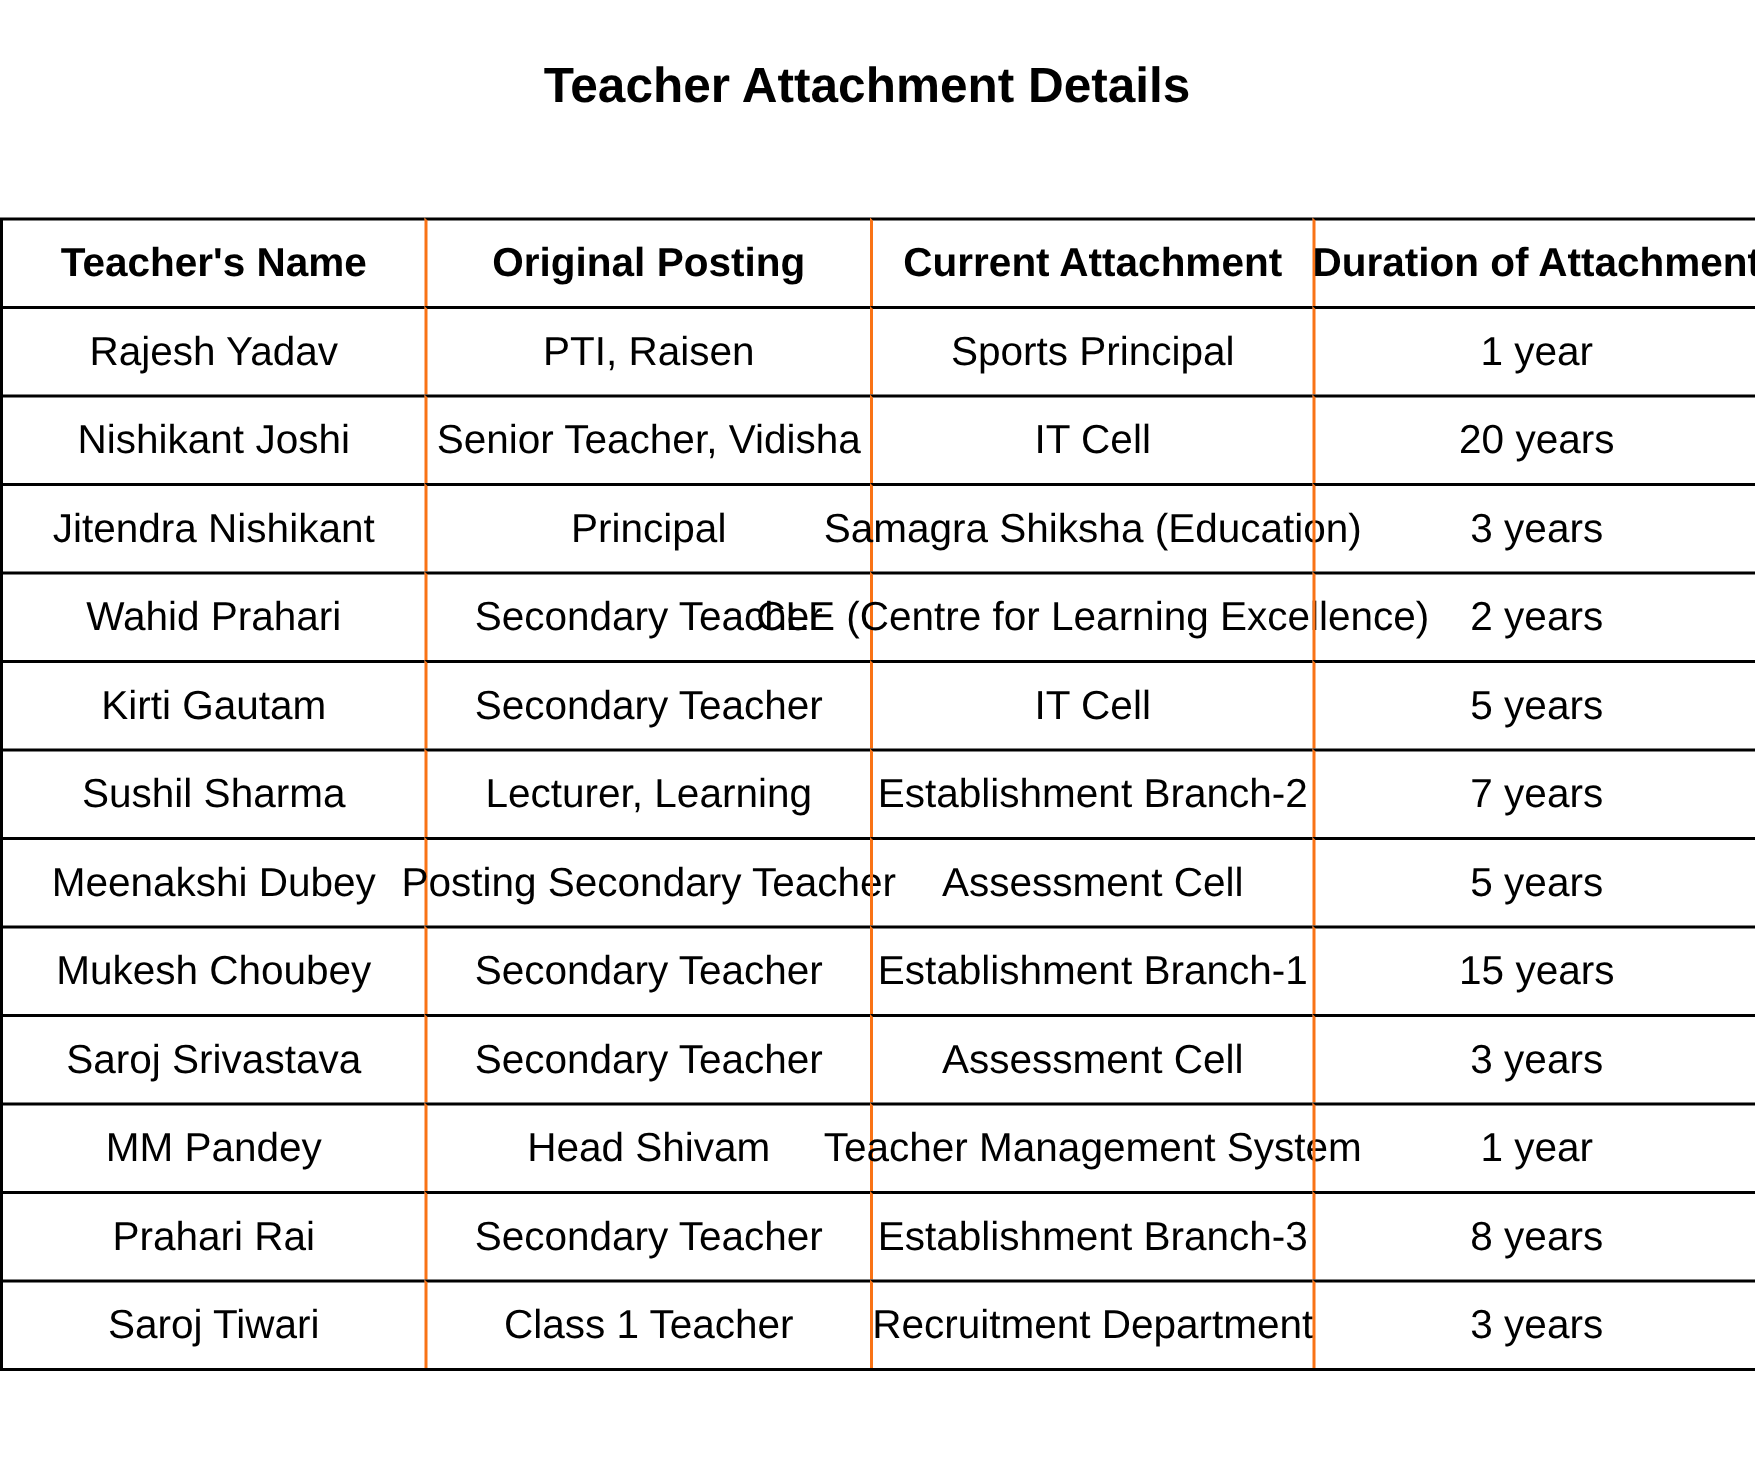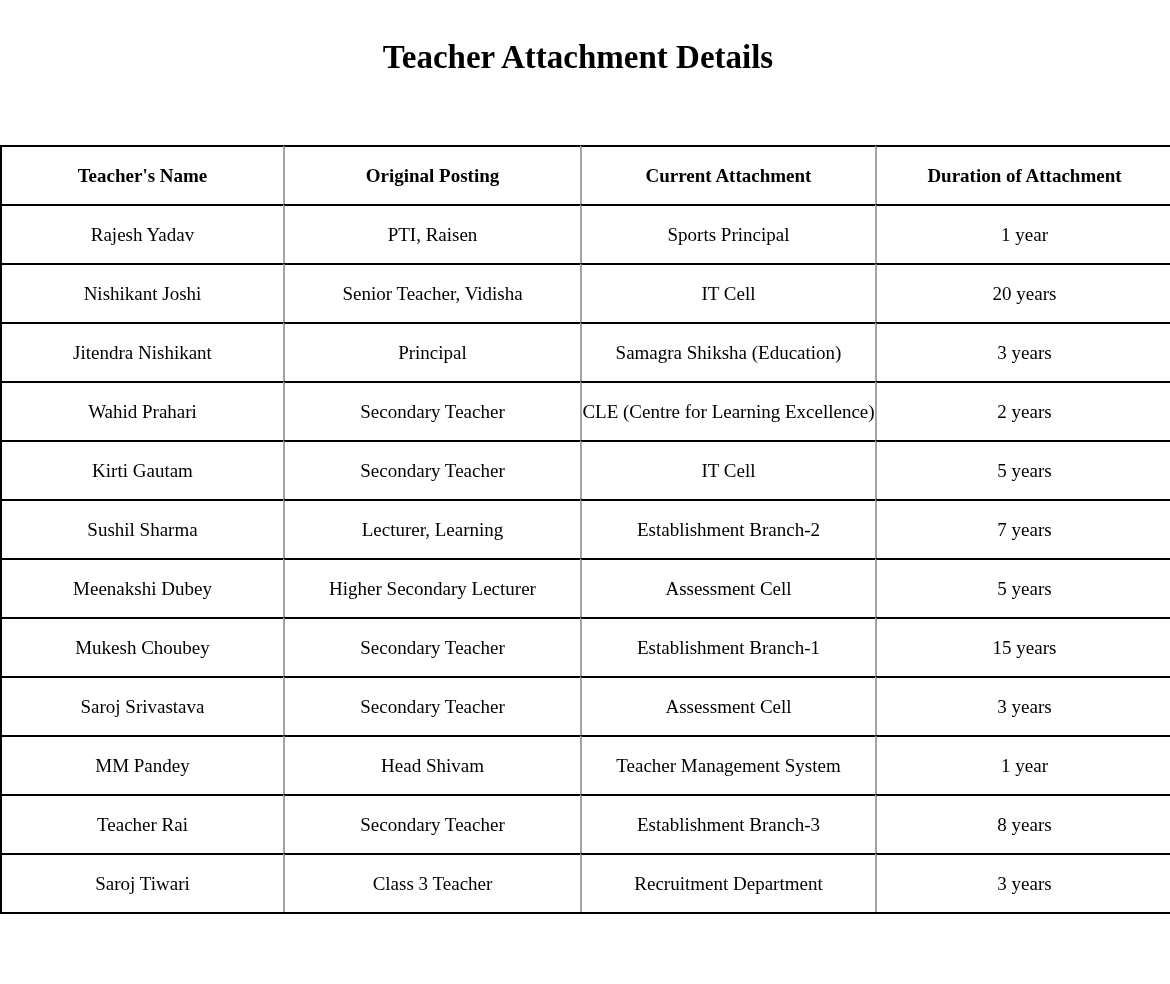--- a/index.html
+++ b/index.html
@@ -6,21 +6,20 @@
   html, body {
     width: 1170px; height: 984px;
     background: #ffffff; color: #000000;
     font-family: "Liberation Sans", sans-serif;
   }
   .stage {
     position: relative;
     width: 1170px; height: 984px;
     background: #ffffff;
     overflow: hidden;
-    font-family: Liberation Serif, serif;
   }
   .title {
     position: absolute;
     top: 37px; left: 0;
     width: 1156px;
     text-align: center;
     font-size: 33px;
     font-weight: bold;
     line-height: 40px;
     white-space: nowrap;
@@ -34,24 +33,24 @@
     grid-auto-rows: 59px;
     border-left: 2px solid #000;
     border-bottom: 2px solid #000;
   }
   .row { display: contents; }
   .cell {
     border-top: 2px solid #000;
     display: flex;
     align-items: center;
     justify-content: center;
-    font-size: 19px;
+    font-size: 27px;
     overflow: visible;
   }
-  .row > .cell + .cell { border-left: 2px solid #a3a3a3; }
+  .row > .cell + .cell { border-left: 2px solid #f97316; }
   .cell > span { flex: 0 0 auto; white-space: nowrap; }
   .cell.head { font-weight: bold; }
 </style>
 </head>
 <body>
 
 <div class="stage">
 
   <div class="title">Teacher Attachment Details</div>
 
@@ -160,21 +159,21 @@
       <div class="cell">
           <span>7 years</span>
         </div>
     </div>
 
     <div class="row">
       <div class="cell">
           <span>Meenakshi Dubey</span>
         </div>
       <div class="cell">
-          <span>Higher Secondary Lecturer</span>
+          <span>Posting Secondary Teacher</span>
         </div>
       <div class="cell">
           <span>Assessment Cell</span>
         </div>
       <div class="cell">
           <span>5 years</span>
         </div>
     </div>
 
     <div class="row">
@@ -217,39 +216,39 @@
       <div class="cell">
           <span>Teacher Management System</span>
         </div>
       <div class="cell">
           <span>1 year</span>
         </div>
     </div>
 
     <div class="row">
       <div class="cell">
-          <span>Teacher Rai</span>
+          <span>Prahari Rai</span>
         </div>
       <div class="cell">
           <span>Secondary Teacher</span>
         </div>
       <div class="cell">
           <span>Establishment Branch-3</span>
         </div>
       <div class="cell">
           <span>8 years</span>
         </div>
     </div>
 
     <div class="row">
       <div class="cell">
           <span>Saroj Tiwari</span>
         </div>
       <div class="cell">
-          <span>Class 3 Teacher</span>
+          <span>Class 1 Teacher</span>
         </div>
       <div class="cell">
           <span>Recruitment Department</span>
         </div>
       <div class="cell">
           <span>3 years</span>
         </div>
     </div>
 
   </div>

